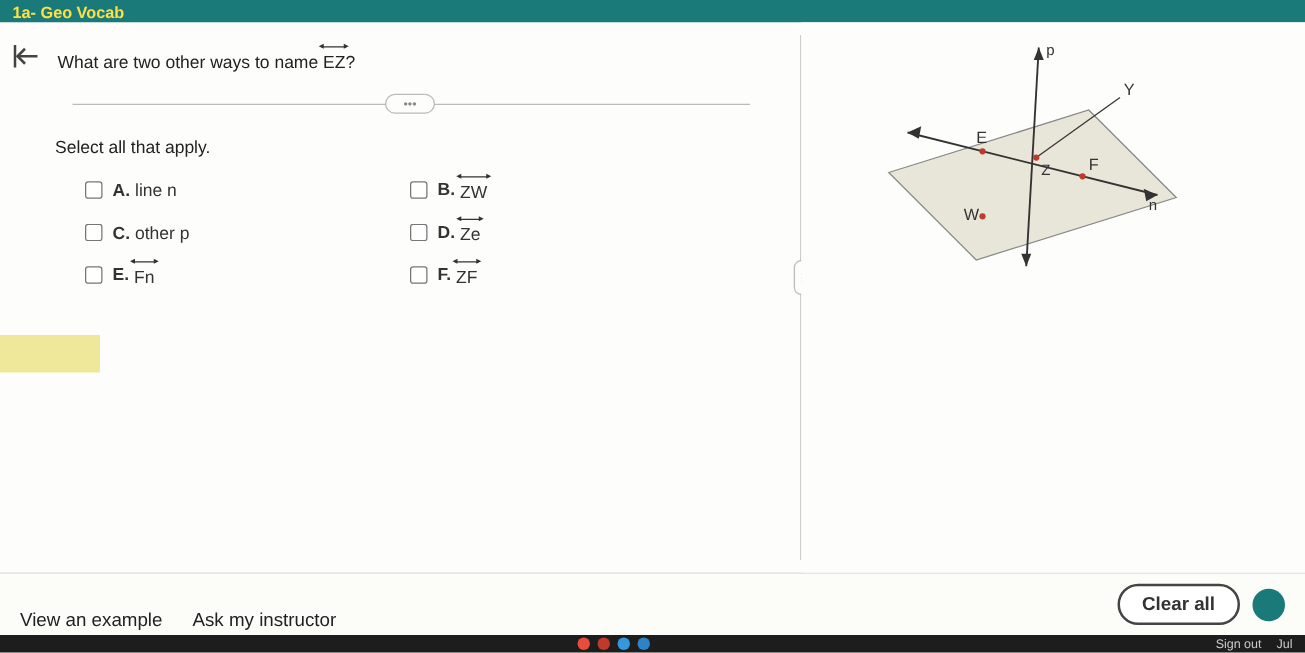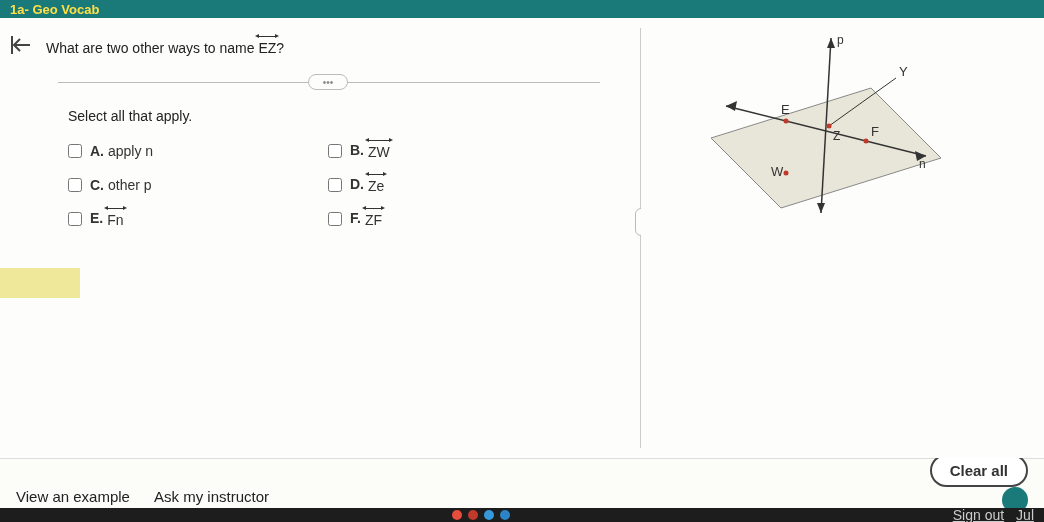--- a/index.html
+++ b/index.html
@@ -87,21 +87,21 @@
       border-radius: 10px;
       background: #fdfdfb;
       font-size: 10px;
       color: #888;
       display: flex;
       align-items: center;
       justify-content: center;
     }
     .instruction {
       font-size: 14px;
-      margin-left: 60px;
+      margin-left: 36px;
       margin-bottom: 18px;
       color: #222;
     }
     .options {
       display: grid;
       grid-template-columns: 260px 260px;
       row-gap: 16px;
       margin-left: 60px;
       font-size: 14px;
     }
@@ -182,22 +182,21 @@
     .taskbar {
       position: absolute;
       bottom: 0; left: 0; right: 0;
       height: 14px;
       background: #1d1d1d;
       display: flex;
       justify-content: space-between;
       align-items: center;
       padding: 0 10px;
       color: #ccc;
-      font-size: 14px;
-      text-decoration: underline;
+      font-size: 10px;
     }
     .tb-center { display: flex; gap: 6px; }
     .tb-dot { width: 10px; height: 10px; border-radius: 50%; }
     .yellow-block {
       position: absolute;
       left: 0; top: 250px;
       width: 80px; height: 30px;
       background: #efe79a;
     }
   </style>
@@ -232,21 +231,21 @@
       <div class="hr-pill">•••</div>
     </div>
 
     <div class="instruction">Select all that apply.</div>
 
     <div class="options">
       <label class="opt">
         <input type="checkbox" style="">
         <span class="opt-label">
           <span class="opt-letter">A.</span>
-          <span>apply n</span>
+          <span>line n</span>
         </span>
       </label>
       <label class="opt">
         <input type="checkbox" style="">
         <span class="opt-label">
           <span class="opt-letter">B.</span>
           <span class="overarrow both"><span class="la"></span><span>ZW</span></span>
         </span>
       </label>
       <label class="opt">
@@ -316,21 +315,21 @@
     </div>
   </div>
 
 </div>
 
 <div class="bottombar">
   <div class="bottom-left">
     <span class="link">View an example</span>
     <span class="link ask-my">Ask my instructor</span>
   </div>
-  <div style="display:flex;align-items:flex-end;flex-direction:column;">
+  <div style="display:flex;align-items:center;">
     <button class="clear-all">Clear all</button>
     <div class="round-btn"></div>
   </div>
 </div>
 
 <div class="taskbar">
   <span></span>
   <div class="tb-center">
     <div class="tb-dot" style="background:#e74c3c"></div>
     <div class="tb-dot" style="background:#c0392b"></div>

